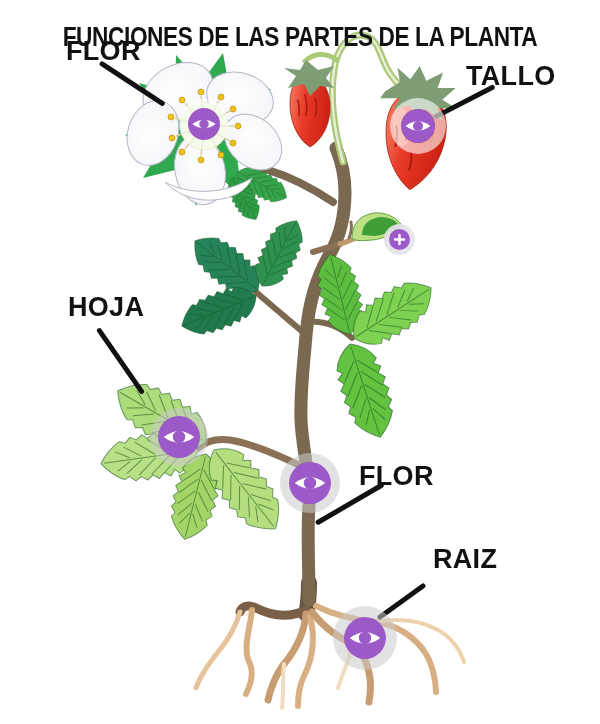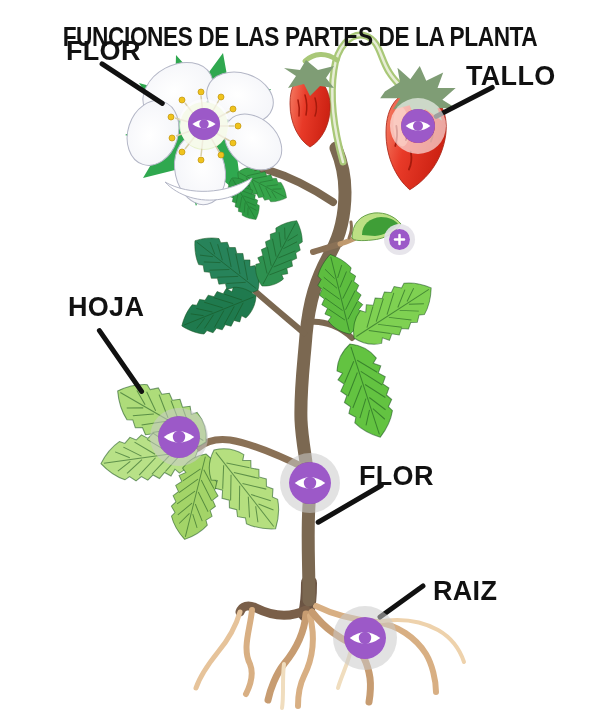--- a/index.html
+++ b/index.html
@@ -8,21 +8,21 @@
   .plant-svg{position:absolute;left:0;top:0;z-index:1;}
   .page-title{position:absolute;left:0;top:4px;width:600px;text-align:center;z-index:4;
       font-size:27px;font-weight:700;color:var(--text,#111);letter-spacing:-0.5px;
       transform:scaleX(0.84);transform-origin:50% 50%;white-space:nowrap;}
   .part-label{position:absolute;z-index:4;font-size:27px;font-weight:700;
       color:var(--text,#111);letter-spacing:0.3px;white-space:nowrap;}
   .lbl-flor {left:66px;  top:36px;}
   .lbl-fruto{left:466px; top:61px;}
   .lbl-hoja {left:68px;  top:292px;}
   .lbl-tallo{left:359px; top:461px;}
-  .lbl-raiz {left:433px; top:576px;}
+  .lbl-raiz {left:433px; top:544px;}
   .pointer-line{position:absolute;height:5px;background:var(--line,#111);
       transform-origin:0 50%;border-radius:2.5px;z-index:3;}
   .ln-flor {left:100px;top:60px;width:77px;transform:rotate(33.3deg);}
   .ln-fruto{left:434px;top:115px;width:68px;transform:rotate(-27.3deg);}
   .ln-hoja {left:98px;top:326px;width:79px;transform:rotate(55.3deg);}
   .ln-tallo{left:316px;top:521px;width:78px;transform:rotate(-30.2deg);}
   .ln-raiz {left:378px;top:616px;width:58px;transform:rotate(-35.9deg);}
   .hotspot{position:absolute;z-index:5;padding:0;border:none;background:transparent;
       border-radius:50%;cursor:pointer;color:var(--hotspot-purple,#9C59C8);line-height:0;}
   .hotspot svg{display:block;width:100%;height:100%;}

